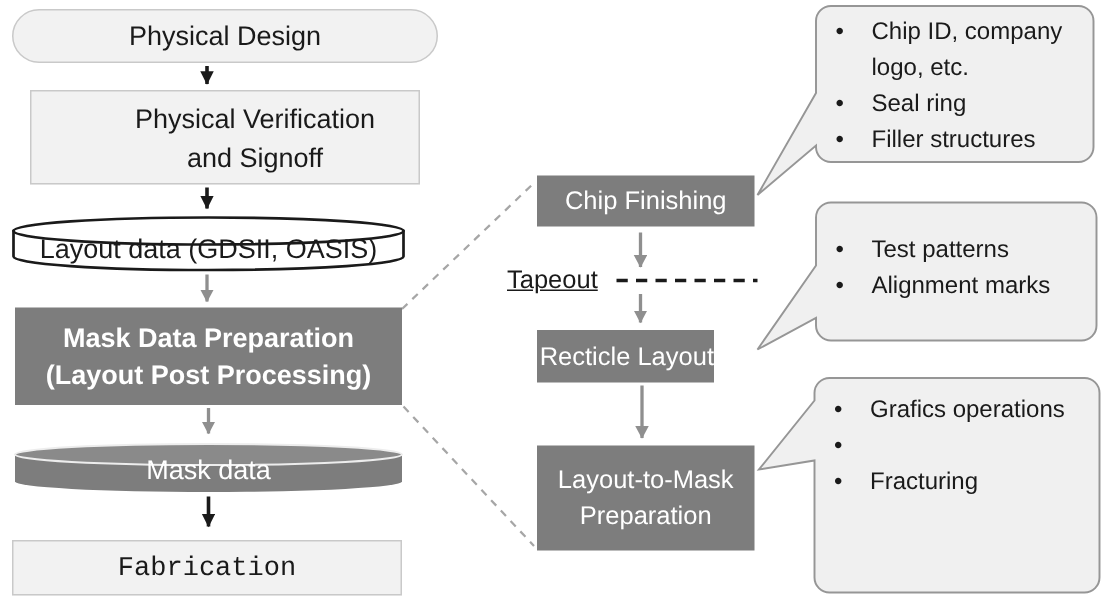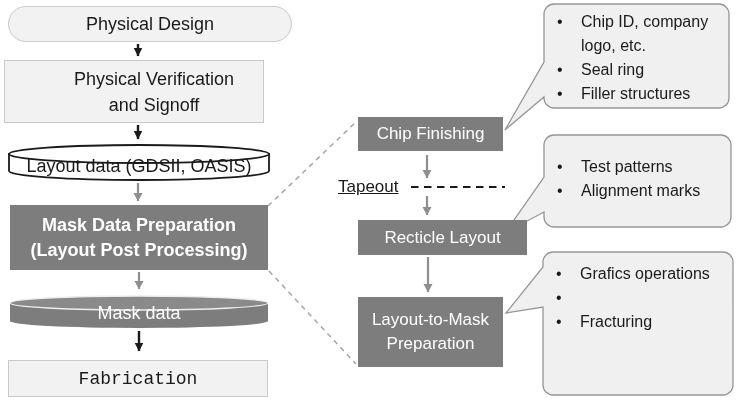--- a/index.html
+++ b/index.html
@@ -65,21 +65,21 @@
 
     <path d="M554,4 H719 A10,10 0 0 1 729,14 V98 A10,10 0 0 1 719,108 H554 A10,10 0 0 1 544,98 V97 L505,130 L544,62 V14 A10,10 0 0 1 554,4 Z" fill="#f0f0f0" stroke="#969696" stroke-width="1.3"></path>
     <path d="M554,135 H721 A10,10 0 0 1 731,145 V217 A10,10 0 0 1 721,227 H554 A10,10 0 0 1 544,217 V212 L505,233 L544,177 V145 A10,10 0 0 1 554,135 Z" fill="#f0f0f0" stroke="#969696" stroke-width="1.3"></path>
     <path d="M553,252 H723 A10,10 0 0 1 733,262 V385 A10,10 0 0 1 723,395 H553 A10,10 0 0 1 543,385 V307 L506,313 L543,267 V262 A10,10 0 0 1 553,252 Z" fill="#f0f0f0" stroke="#969696" stroke-width="1.3"></path>
   </svg>
 
   <div class="node lightbox" style="left:8px;top:6px;width:284px;height:36px;border-radius:18px;">
     <span>Physical Design</span>
   </div>
 
-  <div class="node lightbox" style="left:4px;top:60px;width:260px;height:63px;padding-left:40px;">
+  <div class="node lightbox" style="left:20px;top:60px;width:260px;height:63px;padding-left:40px;">
     <span>Physical Verification</span>
     <span>and Signoff</span>
   </div>
 
   <div class="cyltext" style="left:9px;top:157px;width:260px;">Layout data (GDSII, OASIS)</div>
 
   <div class="node darkbox big" style="left:10px;top:205px;width:258px;height:65px;">
     <span>Mask Data Preparation</span>
     <span>(Layout Post Processing)</span>
   </div>
@@ -89,21 +89,21 @@
   <div class="node lightbox" style="left:8px;top:360px;width:260px;height:37px;font-family:Liberation Mono, monospace;">
     <span>Fabrication</span>
   </div>
 
   <div class="node darkbox" style="left:358px;top:117px;width:145px;height:34px;align-items:center;">
     <span>Chip Finishing</span>
   </div>
 
   <div class="tapeout" style="left:338px;top:177px;width:72px;text-decoration:underline;">Tapeout</div>
 
-  <div class="node darkbox" style="left:358px;top:220px;width:169px;height:35px;">
+  <div class="node darkbox" style="left:358px;top:220px;width:118px;height:35px;align-items:flex-end;">
     <span>Recticle Layout</span>
   </div>
 
   <div class="node darkbox" style="left:358px;top:297px;width:145px;height:70px;">
     <span>Layout-to-Mask</span>
     <span>Preparation</span>
   </div>
 
   <ul class="callout-list" style="left:554px;top:10px;width:168px;">
     <li>

